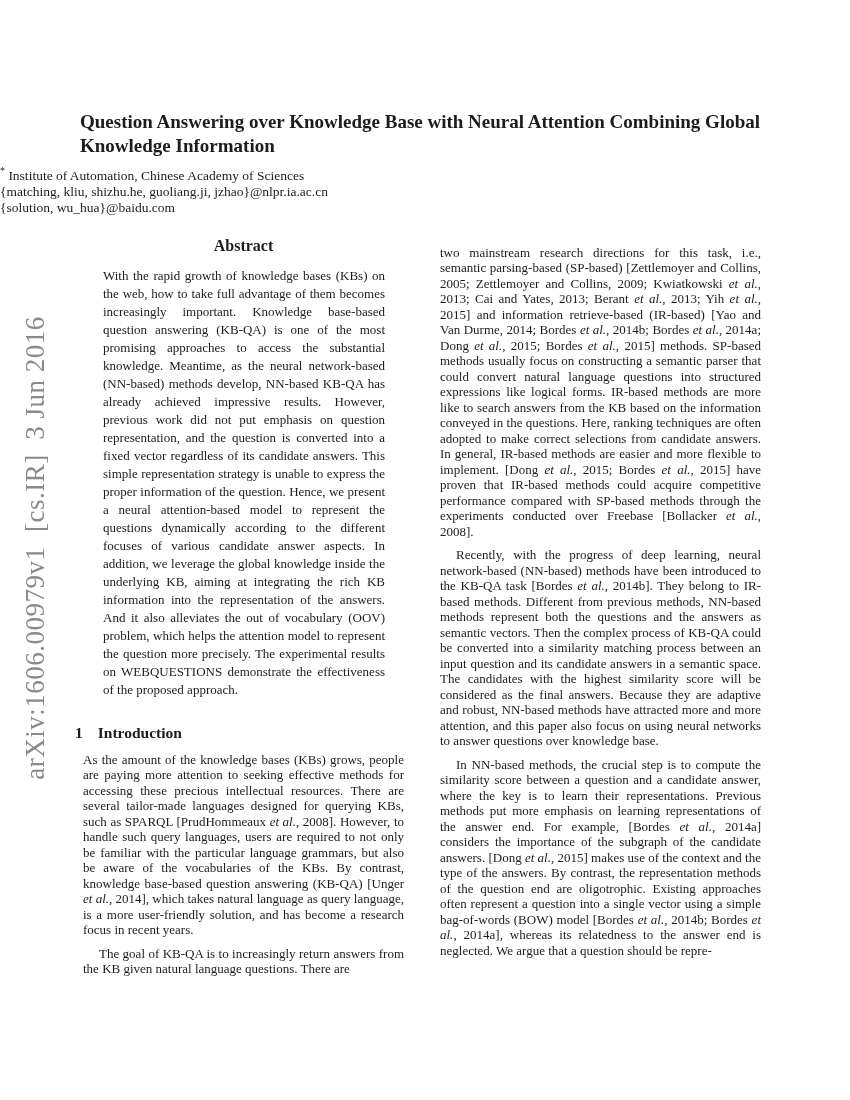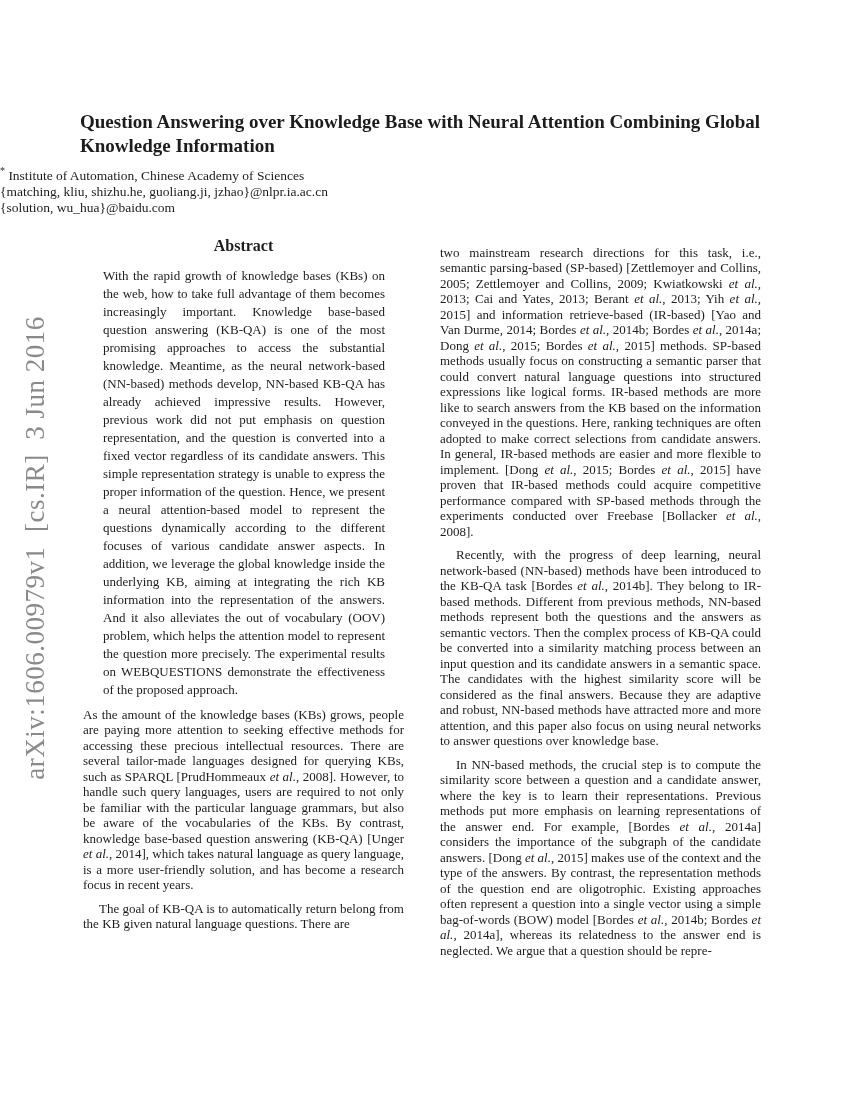--- a/index.html
+++ b/index.html
@@ -91,24 +91,27 @@
         <div class="affil">{solution, wu_hua}@baidu.com</div>
       </div>
   </div>
 
   <div class="columns">
 
     <section class="col">
       <h2 class="abstract-heading">Abstract</h2>
       <div class="abstract-body">With the rapid growth of knowledge bases (KBs) on the web, how to take full advantage of them becomes increasingly important. Knowledge base-based question answering (KB-QA) is one of the most promising approaches to access the substantial knowledge. Meantime, as the neural network-based (NN-based) methods develop, NN-based KB-QA has already achieved impressive results. However, previous work did not put emphasis on question representation, and the question is converted into a fixed vector regardless of its candidate answers. This simple representation strategy is unable to express the proper information of the question. Hence, we present a neural attention-based model to represent the questions dynamically according to the different focuses of various candidate answer aspects. In addition, we leverage the global knowledge inside the underlying KB, aiming at integrating the rich KB information into the representation of the answers. And it also alleviates the out of vocabulary (OOV) problem, which helps the attention model to represent the question more precisely. The experimental results on WEBQUESTIONS demonstrate the effectiveness of the proposed approach.</div>
 
+      <h2 class="section-heading">
+        <span class="sec-num">1</span><span class="sec-title">Introduction</span>
+      </h2>
 
       <div id="left-paras">
           <p class="para">As the amount of the knowledge bases (KBs) grows, people are paying more attention to seeking effective methods for accessing these precious intellectual resources. There are several tailor-made languages designed for querying KBs, such as SPARQL [PrudHommeaux <i>et al.</i>, 2008]. However, to handle such query languages, users are required to not only be familiar with the particular language grammars, but also be aware of the vocabularies of the KBs. By contrast, knowledge base-based question answering (KB-QA) [Unger <i>et al.</i>, 2014], which takes natural language as query language, is a more user-friendly solution, and has become a research focus in recent years.</p>
-          <p class="para indent gap">The goal of KB-QA is to automatically return belong from the KB given natural language questions. There are</p>
+          <p class="para indent gap">The goal of KB-QA is to increasingly return answers from the KB given natural language questions. There are</p>
         </div>
     </section>
 
     <section class="col">
       <div id="right-paras">
           <p class="para">two mainstream research directions for this task, i.e., semantic parsing-based (SP-based) [Zettlemoyer and Collins, 2005; Zettlemoyer and Collins, 2009; Kwiatkowski <i>et al.</i>, 2013; Cai and Yates, 2013; Berant <i>et al.</i>, 2013; Yih <i>et al.</i>, 2015] and information retrieve-based (IR-based) [Yao and Van Durme, 2014; Bordes <i>et al.</i>, 2014b; Bordes <i>et al.</i>, 2014a; Dong <i>et al.</i>, 2015; Bordes <i>et al.</i>, 2015] methods. SP-based methods usually focus on constructing a semantic parser that could convert natural language questions into structured expressions like logical forms. IR-based methods are more like to search answers from the KB based on the information conveyed in the questions. Here, ranking techniques are often adopted to make correct selections from candidate answers. In general, IR-based methods are easier and more flexible to implement. [Dong <i>et al.</i>, 2015; Bordes <i>et al.</i>, 2015] have proven that IR-based methods could acquire competitive performance compared with SP-based methods through the experiments conducted over Freebase [Bollacker <i>et al.</i>, 2008].</p>
           <p class="para indent gap">Recently, with the progress of deep learning, neural network-based (NN-based) methods have been introduced to the KB-QA task [Bordes <i>et al.</i>, 2014b]. They belong to IR-based methods. Different from previous methods, NN-based methods represent both the questions and the answers as semantic vectors. Then the complex process of KB-QA could be converted into a similarity matching process between an input question and its candidate answers in a semantic space. The candidates with the highest similarity score will be considered as the final answers. Because they are adaptive and robust, NN-based methods have attracted more and more attention, and this paper also focus on using neural networks to answer questions over knowledge base.</p>
           <p class="para indent gap">In NN-based methods, the crucial step is to compute the similarity score between a question and a candidate answer, where the key is to learn their representations. Previous methods put more emphasis on learning representations of the answer end. For example, [Bordes <i>et al.</i>, 2014a] considers the importance of the subgraph of the candidate answers. [Dong <i>et al.</i>, 2015] makes use of the context and the type of the answers. By contrast, the representation methods of the question end are oligotrophic. Existing approaches often represent a question into a single vector using a simple bag-of-words (BOW) model [Bordes <i>et al.</i>, 2014b; Bordes <i>et al.</i>, 2014a], whereas its relatedness to the answer end is neglected. We argue that a question should be repre-</p>
         </div>
     </section>

